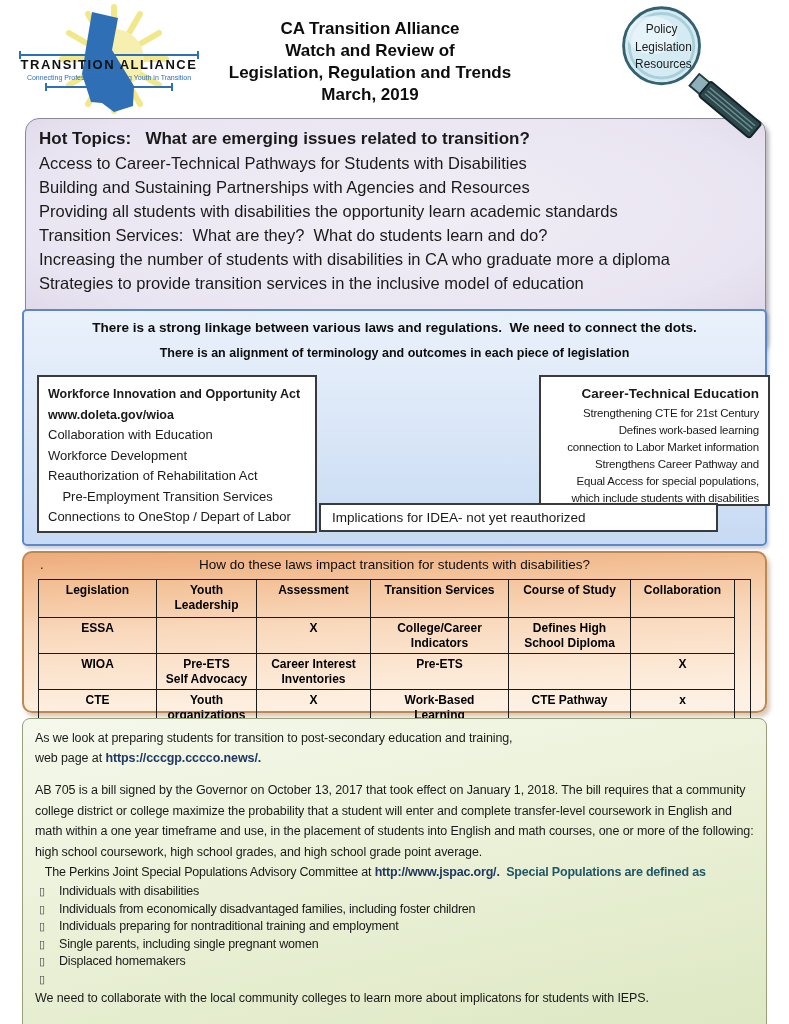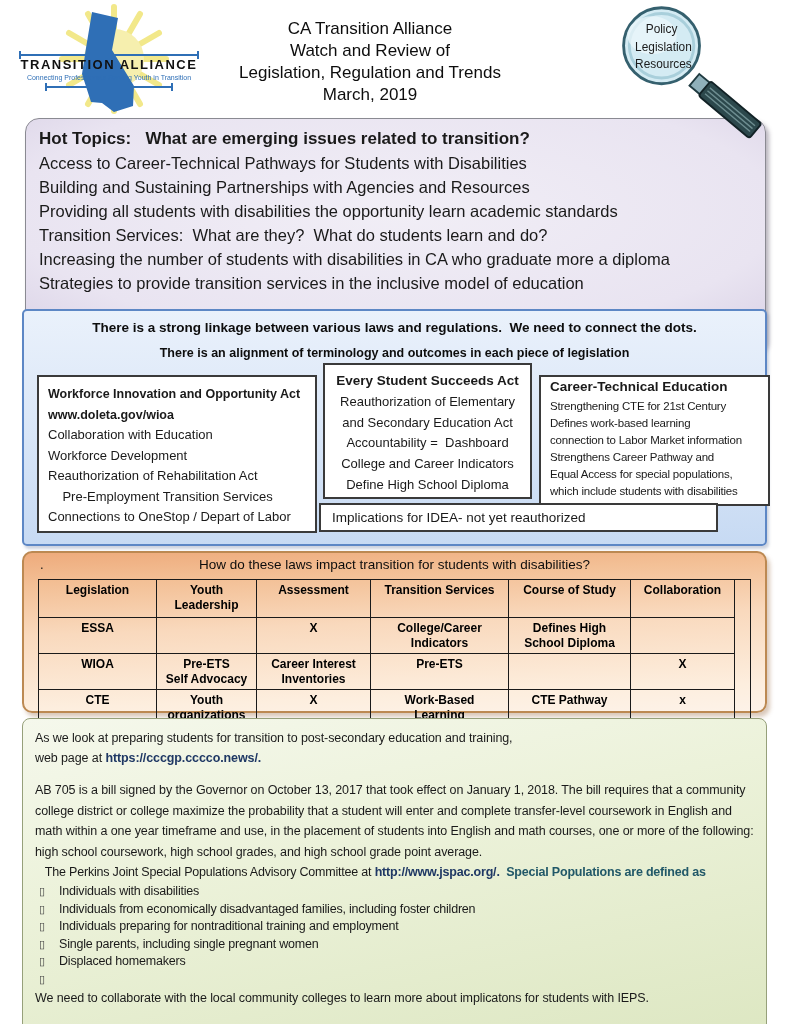--- a/index.html
+++ b/index.html
@@ -2,21 +2,21 @@
 <html><head>
 <meta charset="utf-8">
 <style>
   html,body{margin:0;padding:0;background:#fff;}
   #page{position:relative;width:789px;height:1024px;background:#fff;overflow:hidden;
         font-family:"Liberation Sans",sans-serif;color:#1a1a1a;}
 
   
   .logo-svg{position:absolute;left:14px;top:2px;width:190px;height:114px;z-index:5;overflow:visible;}
   .title-block{position:absolute;left:170px;top:18px;width:400px;text-align:center;
-               font-weight:normal;font-size:17px;line-height:22px;color:#0d0d0d;z-index:2;}
+               font-weight:bold;font-size:17px;line-height:22px;color:#0d0d0d;z-index:2;}
   .mag-svg{position:absolute;right:6px;top:4px;width:185px;height:112px;z-index:6;overflow:visible;}
 
   
   .hot-box{position:absolute;left:25px;top:118px;width:741px;height:234px;box-sizing:border-box;
            border:1px solid #8a8a92;border-radius:14px;
            background:radial-gradient(115% 120% at 50% 40%, #f1eef6 0%, #e9e4f1 45%, #cfc5de 75%, #93829f 100%);
            box-shadow:3px 4px 4px rgba(100,90,110,0.45);
            padding:8px 13px;z-index:1;}
   .hot-heading{font-weight:bold;font-size:17px;line-height:24px;white-space:pre-wrap;}
   .hot-item{font-size:16.5px;line-height:24px;white-space:pre-wrap;}
@@ -24,21 +24,21 @@
   
   .laws-box{position:absolute;left:22px;top:309px;width:745px;height:237px;box-sizing:border-box;
             border:2px solid #5d87c5;border-radius:5px;
             background:linear-gradient(#eaf1fb 0%, #dce8f8 45%, #c7daf3 100%);
             box-shadow:2px 3px 3px rgba(90,110,150,0.3);z-index:1;}
   .law-intro1{text-align:center;font-weight:bold;font-size:13.5px;margin-top:9px;white-space:pre-wrap;color:#0d0d0d;}
   .law-intro2{text-align:center;font-weight:bold;font-size:12.5px;margin-top:11px;color:#0d0d0d;}
   .lawbox{position:absolute;background:#fff;border:2px solid #3a3a3a;box-sizing:border-box;}
   .lawbox.wioa{left:13px;top:64px;width:280px;height:158px;padding:7px 9px;}
   .lawbox.essa{left:299px;top:52px;width:209px;height:136px;padding:6px 4px;text-align:center;}
-  .lawbox.cte {left:515px;top:64px;width:231px;height:131px;padding:0 9px;}
+  .lawbox.cte {left:515px;top:64px;width:231px;height:131px;padding:7px 9px;text-align:right;}
   .lawbox.idea{left:295px;top:192px;width:399px;height:29px;padding:0 0 0 11px;line-height:25px;font-size:13.5px;}
   .wioa .law-title,.wioa .law-url{font-weight:bold;font-size:12.5px;line-height:20.5px;}
   .wioa .law-line{font-size:13px;line-height:20.5px;white-space:pre-wrap;}
   .essa .law-title{font-weight:bold;font-size:13.5px;line-height:20.8px;}
   .essa .law-line{font-size:13px;line-height:20.8px;white-space:pre-wrap;}
   .cte .law-title{font-weight:bold;font-size:13.5px;line-height:19px;margin-bottom:2px;}
   .cte .law-line{font-size:11.5px;line-height:17px;letter-spacing:-0.2px;}
 
   
   .impact-box{position:absolute;left:22px;top:551px;width:745px;height:162px;box-sizing:border-box;
@@ -144,28 +144,20 @@
     <div class="lawbox wioa">
       <div class="law-title">Workforce Innovation and Opportunity Act</div>
       <div class="law-url">www.doleta.gov/wioa</div>
       <div class="law-line">Collaboration with Education</div>
       <div class="law-line">Workforce Development</div>
       <div class="law-line">Reauthorization of Rehabilitation Act</div>
       <div class="law-line">    Pre-Employment Transition Services</div>
       <div class="law-line">Connections to OneStop / Depart of Labor</div>
     </div>
 
-    <div class="lawbox essa">
-      <div class="law-title">Every Student Succeeds Act</div>
-      <div class="law-line">Reauthorization of Elementary</div>
-      <div class="law-line">and Secondary Education Act</div>
-      <div class="law-line">Accountability =  Dashboard</div>
-      <div class="law-line">College and Career Indicators</div>
-      <div class="law-line">Define High School Diploma</div>
-    </div>
 
     <div class="lawbox cte">
       <div class="law-title">Career-Technical Education</div>
       <div class="law-line">Strengthening CTE for 21st Century</div>
       <div class="law-line">Defines work-based learning</div>
       <div class="law-line">connection to Labor Market information</div>
       <div class="law-line">Strengthens Career Pathway and</div>
       <div class="law-line">Equal Access for special populations,</div>
       <div class="law-line">which include students with disabilities</div>
     </div>

